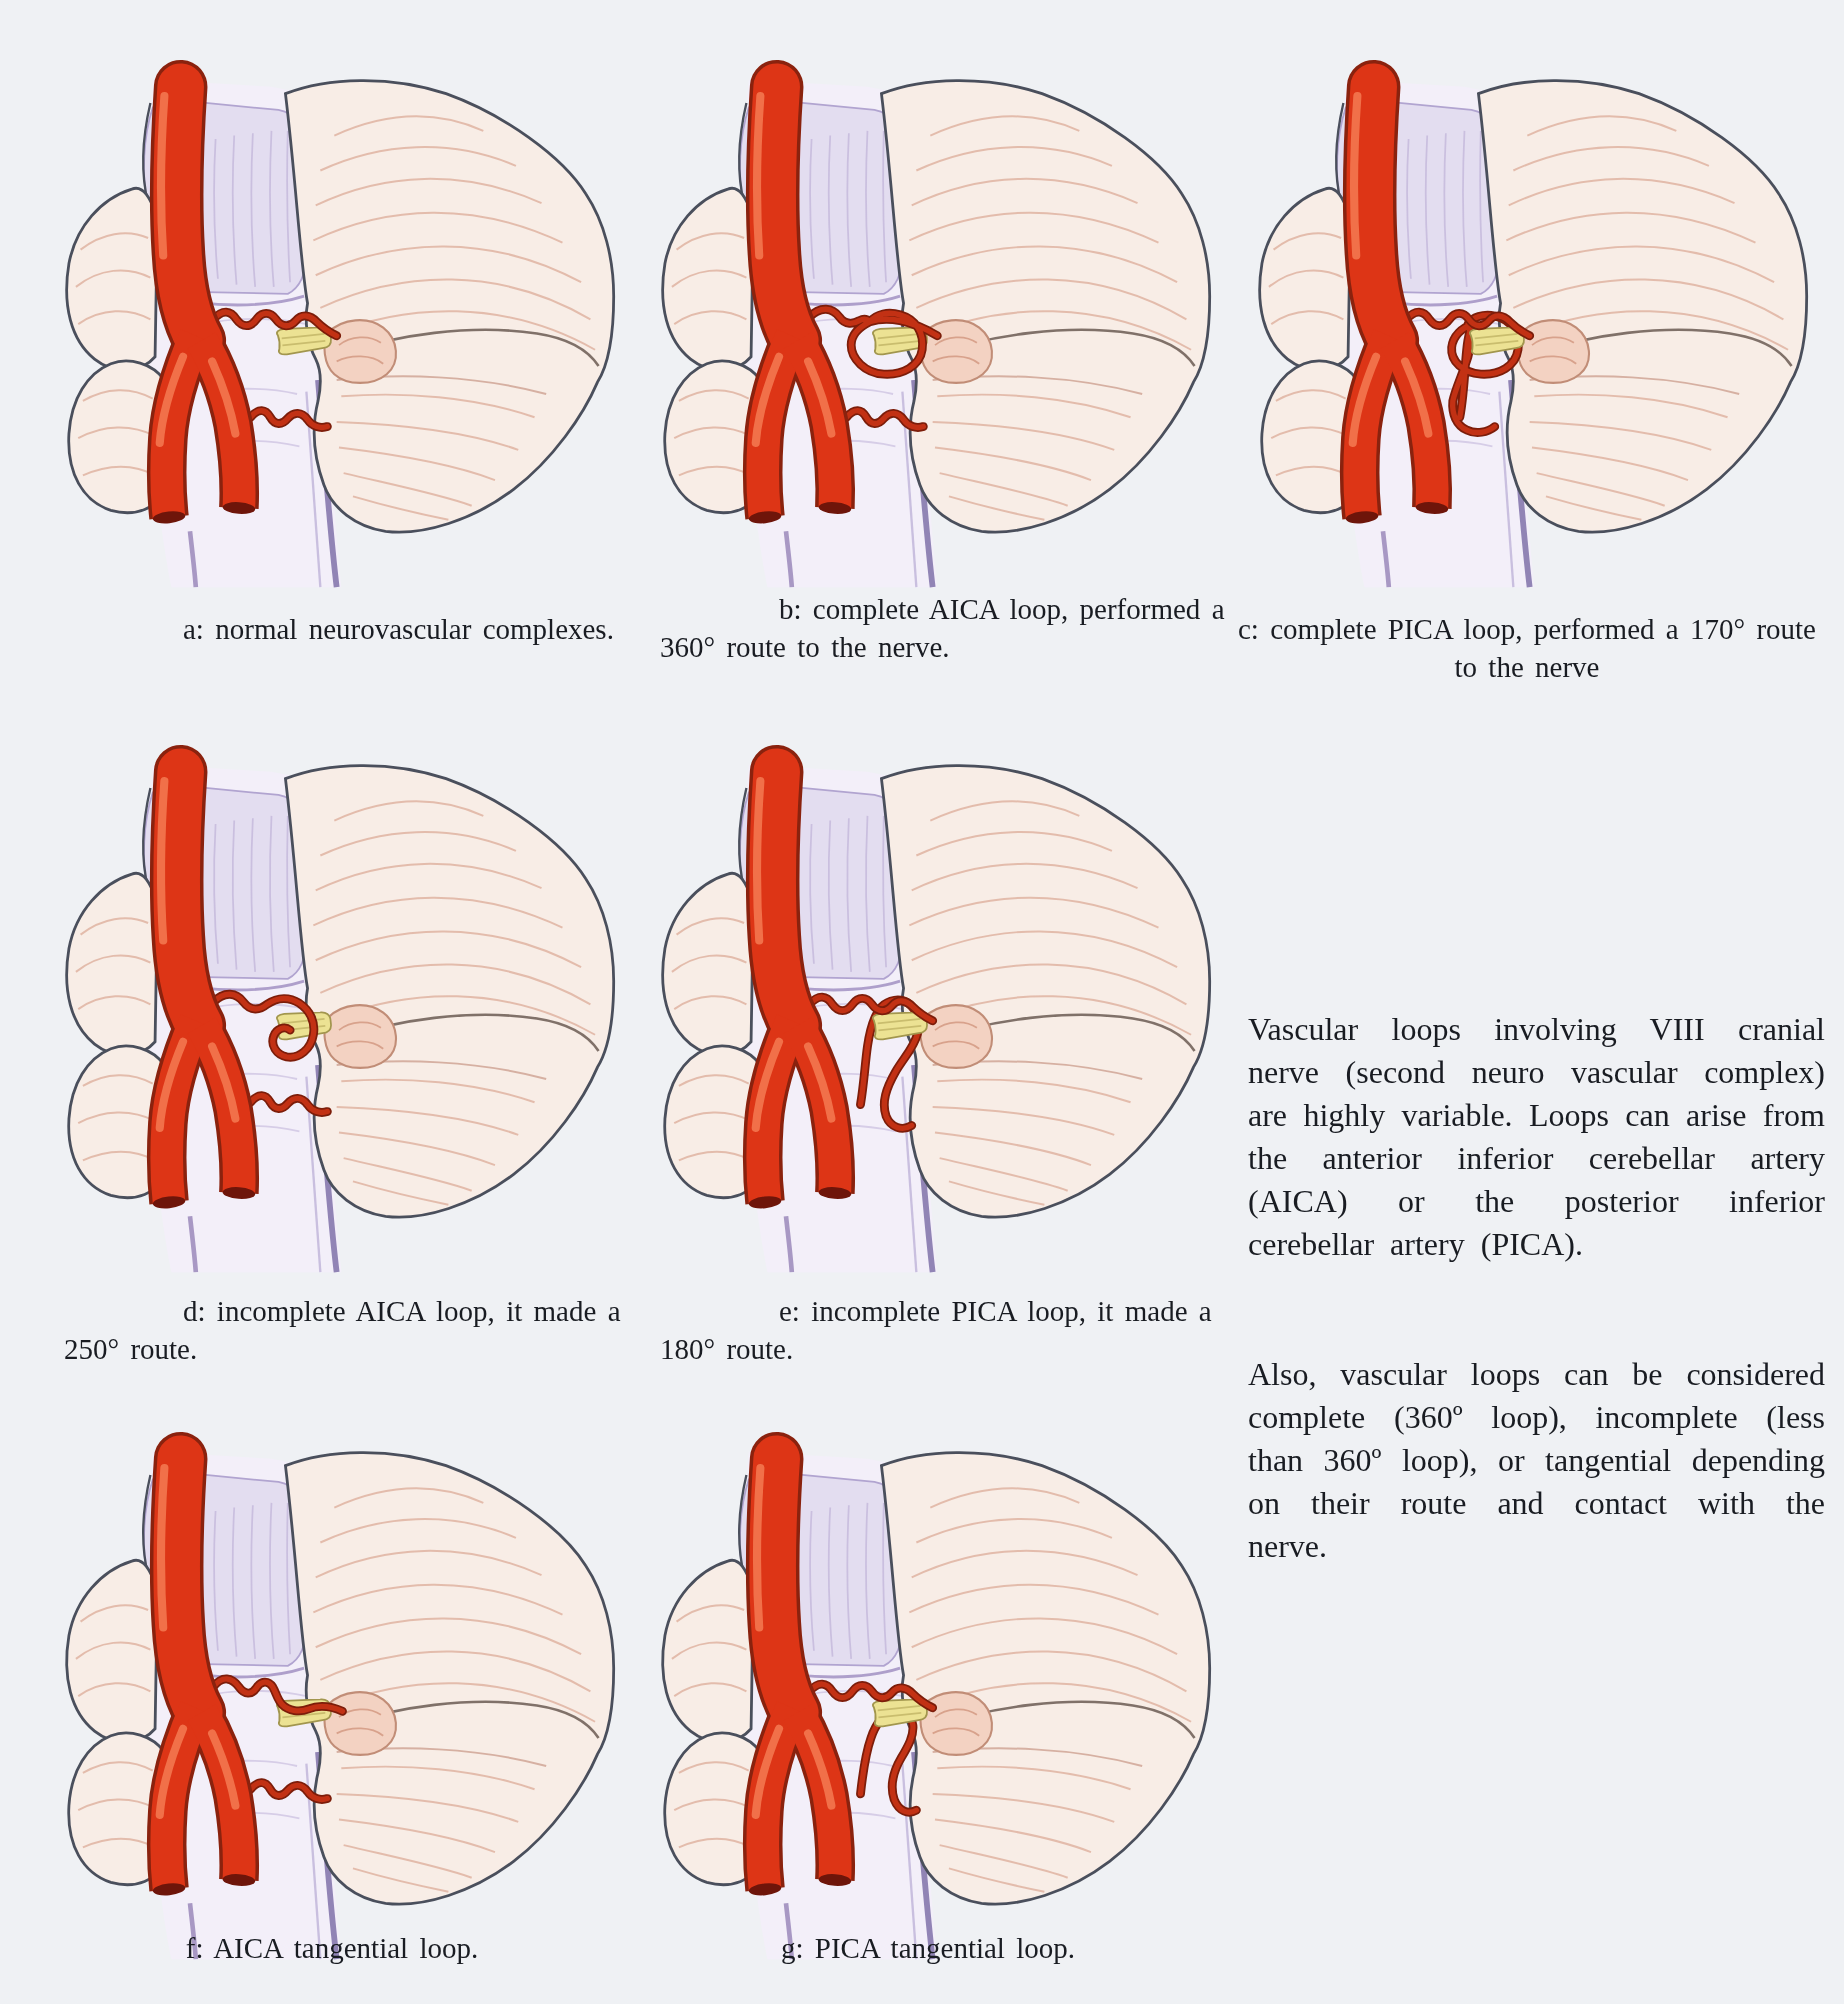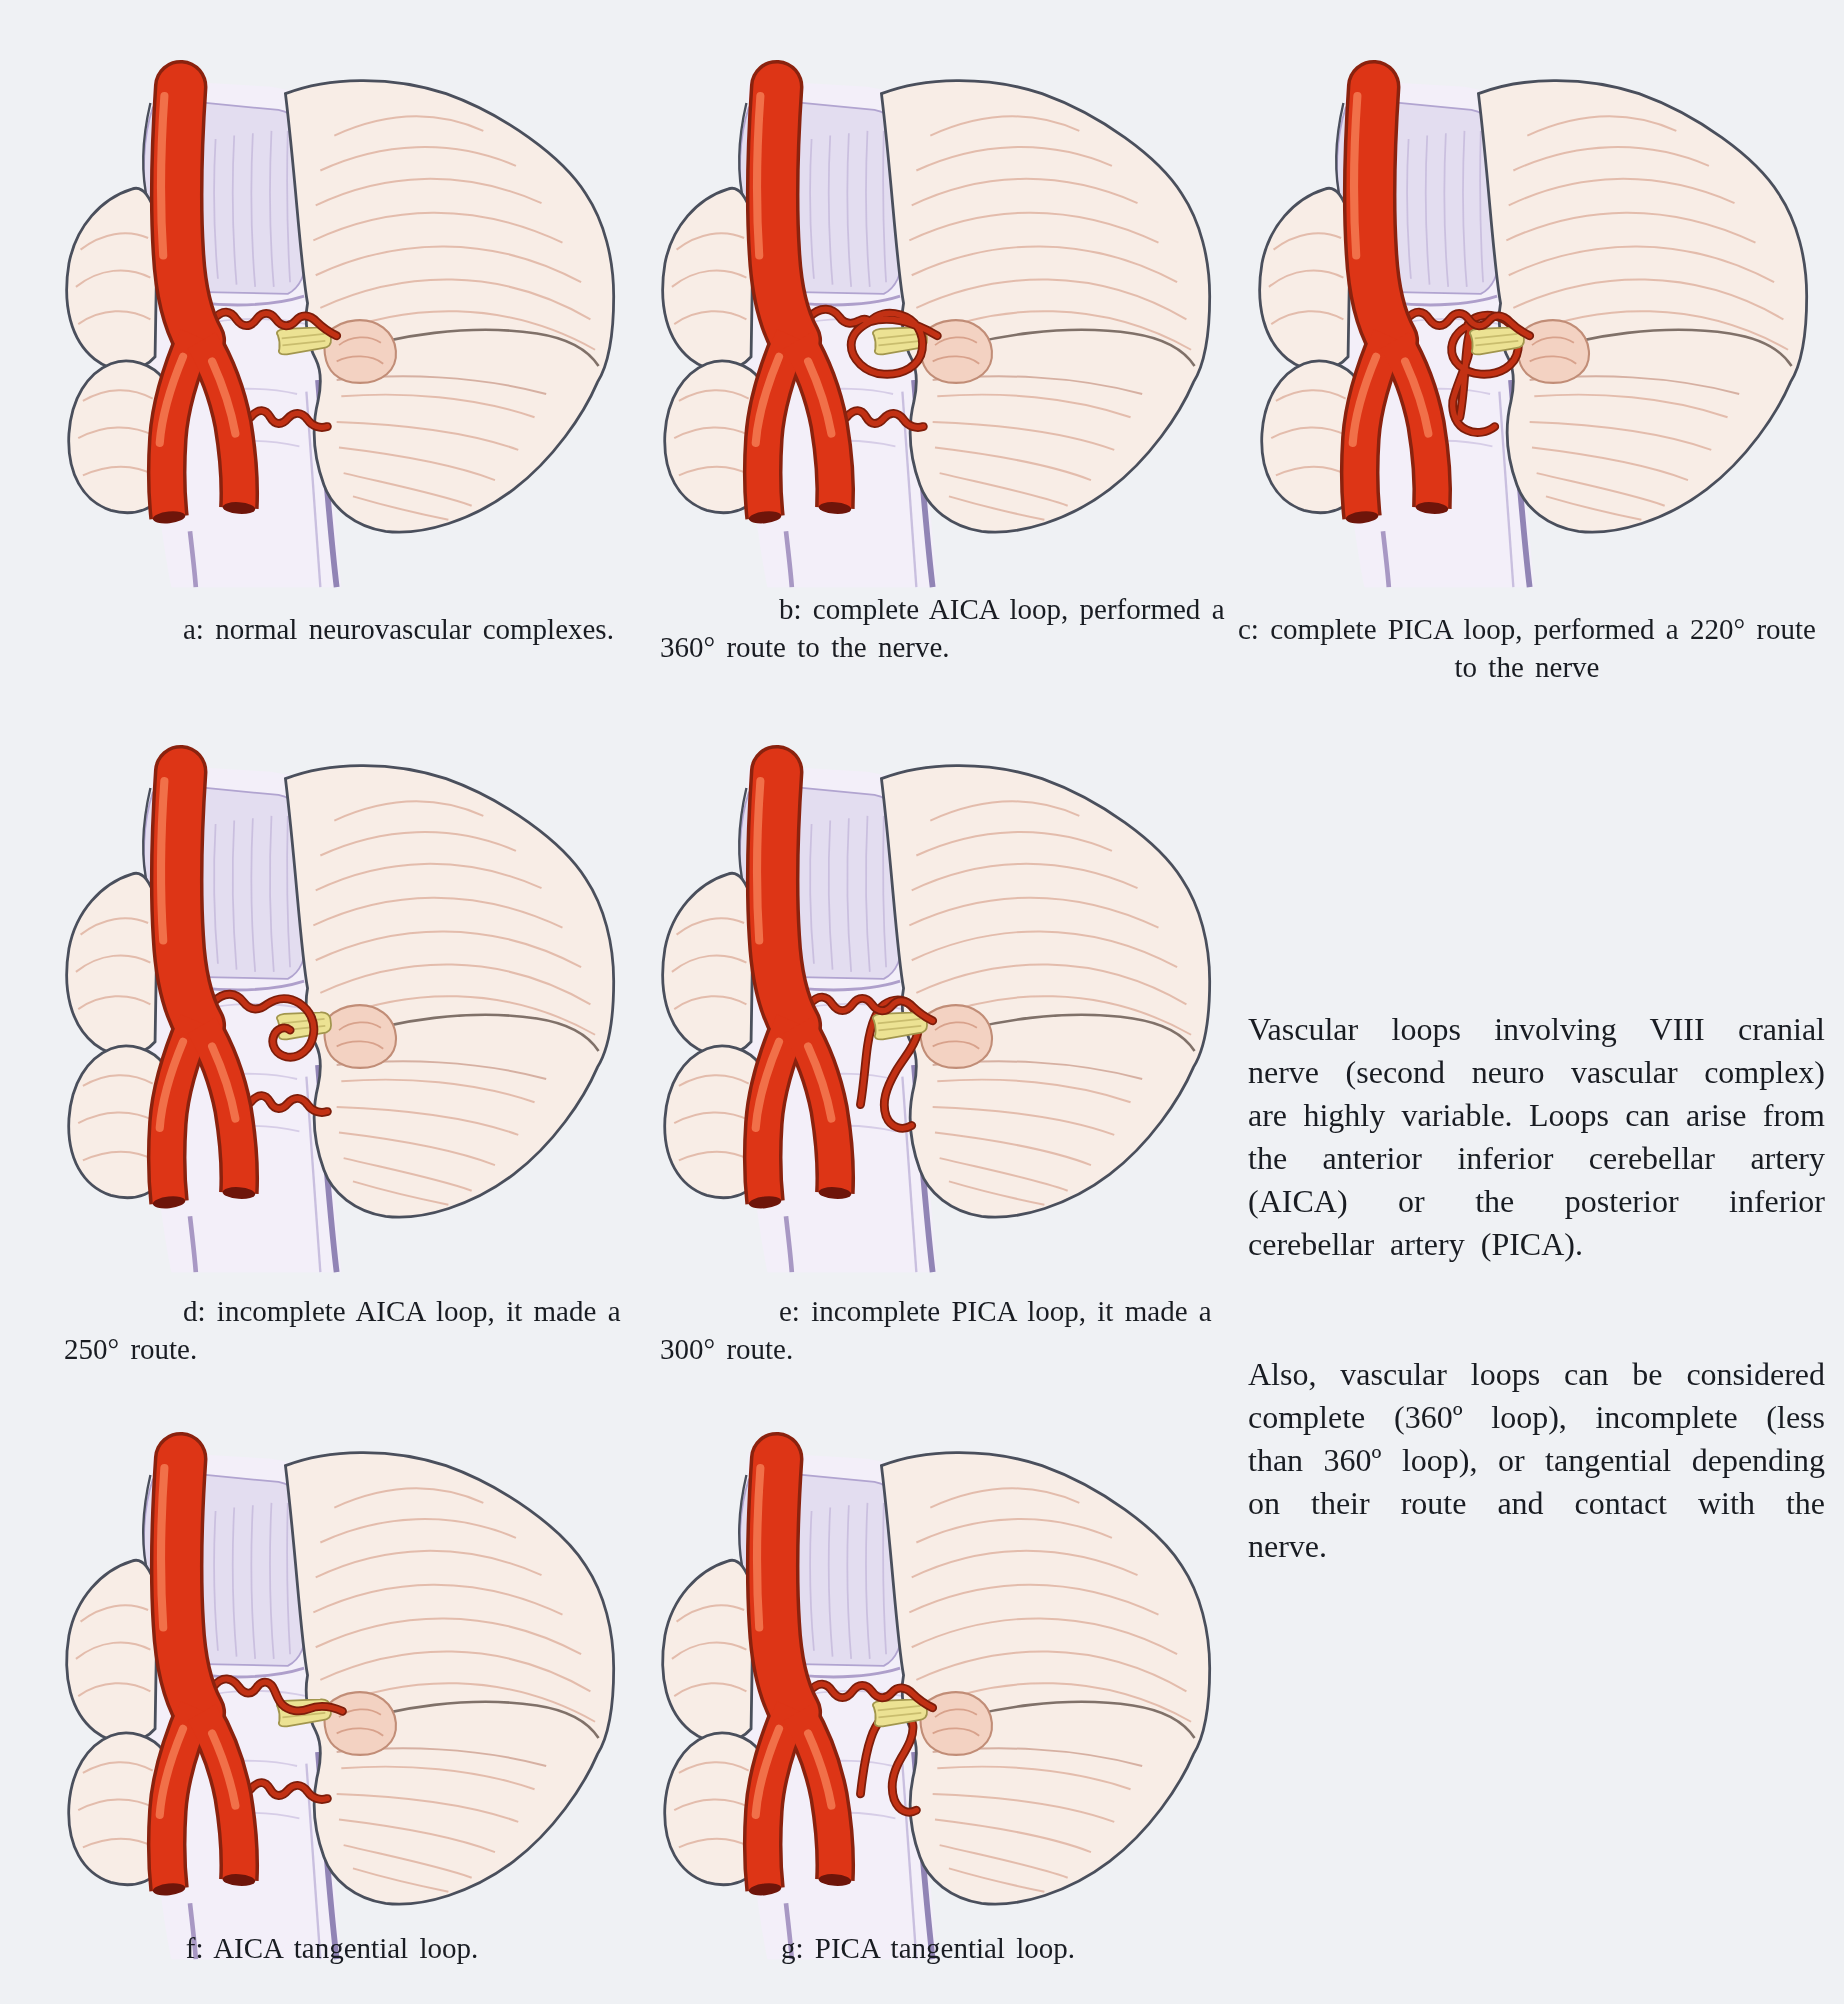--- a/index.html
+++ b/index.html
@@ -300,21 +300,21 @@
       <path class="art-h" d="M 147,286 C 156,306 163,326 167,348"></path>
       <ellipse class="art-cap" cx="110" cy="420" rx="14" ry="5" transform="rotate(-6 110 420)"></ellipse>
       <ellipse class="art-cap" cx="170" cy="412" rx="14" ry="5" transform="rotate(4 170 412)"></ellipse>
     </g>
   </svg>
       </div>
     </figure>
 
   <p class="caption indent" style="left:41px;top:610px;width:582px">a: normal neurovascular complexes.</p>
   <p class="caption indent" style="left:637px;top:590px;width:585px">b: complete AICA loop, performed a 360° route to the nerve.</p>
-  <p class="caption center" style="left:1230px;top:610px;width:594px">c: complete PICA loop, performed a 220° route to the nerve</p>
+  <p class="caption center" style="left:1230px;top:610px;width:594px">c: complete PICA loop, performed a 170° route to the nerve</p>
 
   <figure class="panel" style="left:41px;top:713px">
       <div class="illus">
         <svg viewBox="0 0 500 482" xmlns="http://www.w3.org/2000/svg">
     <g>
       <path class="bs-base" d="M 96,44 C 89,120 87,220 92,300 C 96,380 104,440 112,480 L 258,480 C 248,380 242,270 240,170 C 239,130 238,88 238,58 L 198,50 Z"></path>
       <path class="med-line" d="M 150,252 C 175,248 205,249 228,254"></path>
       <path class="med-line" d="M 148,312 C 170,308 198,309 220,314"></path>
       <path class="med-line" d="M 154,356 C 176,353 200,354 222,359"></path>
       <path class="cord-edge" d="M 238,302 C 243,362 248,430 254,480"></path>
@@ -476,21 +476,21 @@
       <path class="art-h" d="M 122,282 C 112,306 104,330 102,356"></path>
       <path class="art-h" d="M 147,286 C 156,306 163,326 167,348"></path>
       <ellipse class="art-cap" cx="110" cy="420" rx="14" ry="5" transform="rotate(-6 110 420)"></ellipse>
       <ellipse class="art-cap" cx="170" cy="412" rx="14" ry="5" transform="rotate(4 170 412)"></ellipse>
     </g>
   </svg>
       </div>
     </figure>
 
   <p class="caption indent" style="left:41px;top:1292px;width:559px">d: incomplete AICA loop, it made a 250° route.</p>
-  <p class="caption indent" style="left:637px;top:1292px;width:559px">e: incomplete PICA loop, it made a 300° route.</p>
+  <p class="caption indent" style="left:637px;top:1292px;width:559px">e: incomplete PICA loop, it made a 180° route.</p>
 
   <div class="sidetext">
     <p>Vascular loops involving VIII cranial nerve (second neuro vascular complex) are highly variable. Loops can arise from the anterior inferior cerebellar artery (AICA) or the posterior inferior cerebellar artery (PICA).</p>
     <p>Also, vascular loops can be considered complete (360º loop), incomplete (less than 360º loop), or tangential depending on their route and contact with the nerve.</p>
   </div>
 
   <figure class="panel" style="left:41px;top:1400px">
       <div class="illus">
         <svg viewBox="0 0 500 482" xmlns="http://www.w3.org/2000/svg">
     <g>

